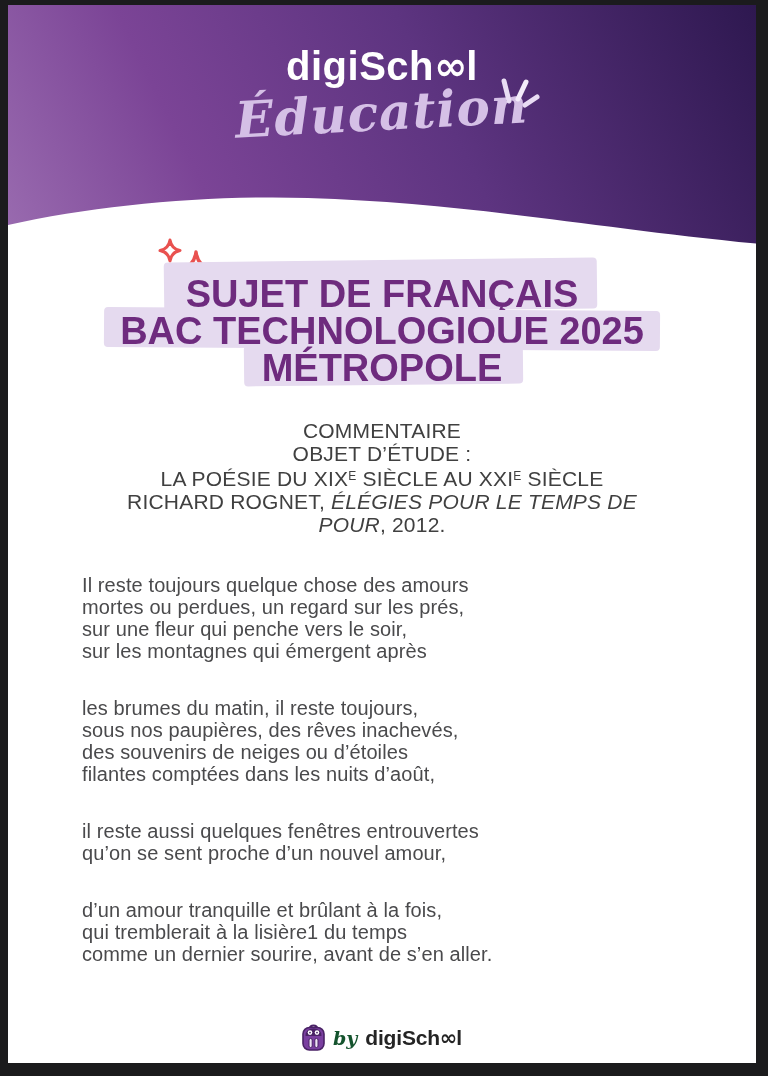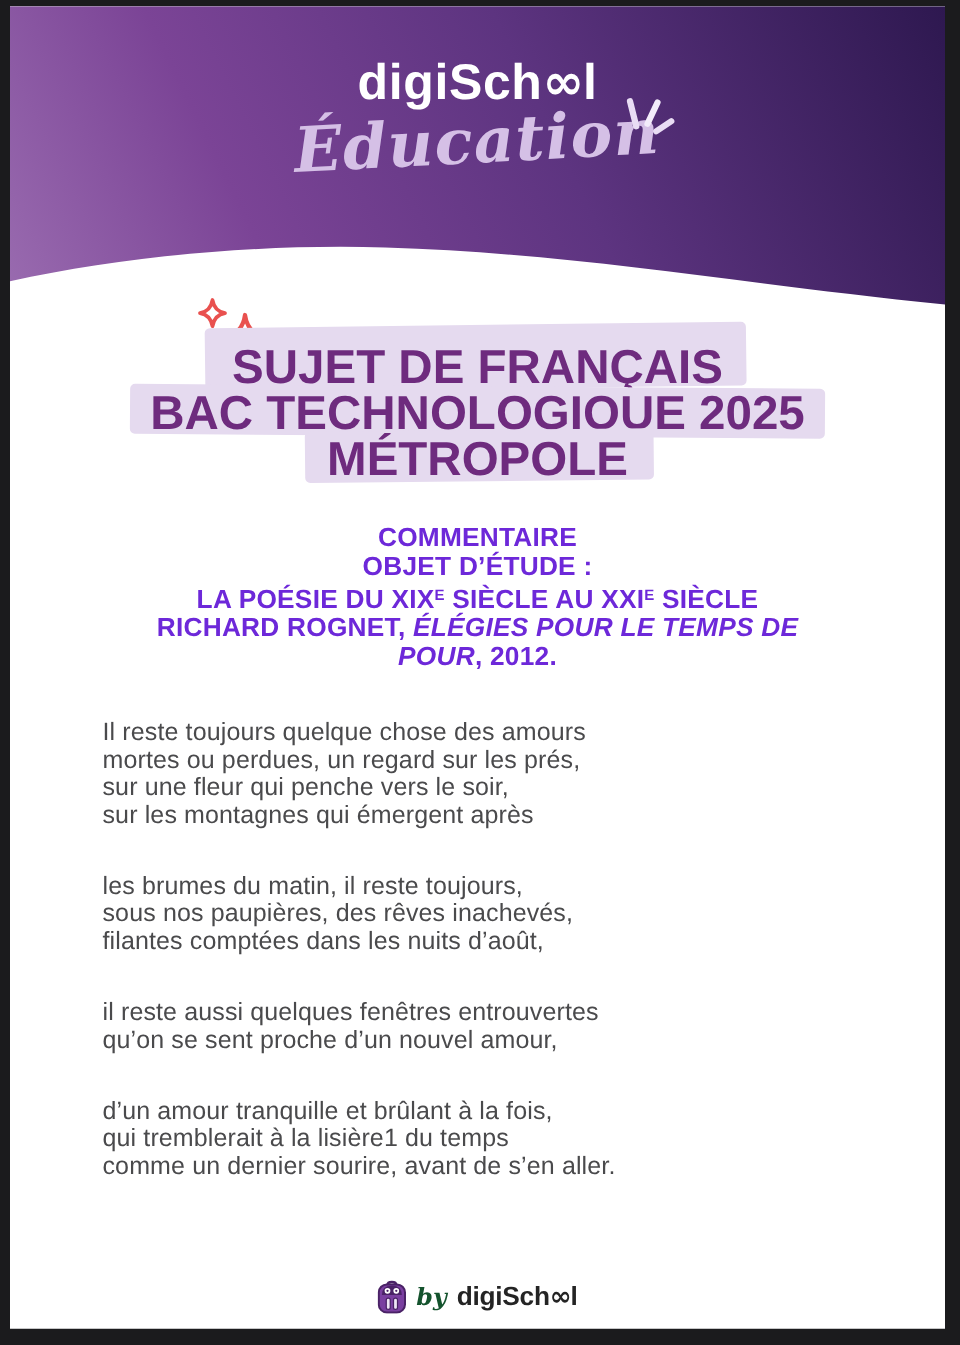--- a/index.html
+++ b/index.html
@@ -93,22 +93,22 @@
     border-radius: 4px;
   }
   .hl1::before { inset: -16px -14px 2px -18px; transform: rotate(-0.7deg); }
   .hl2::before { inset: -4px -12px 1px -12px; transform: rotate(0.4deg); }
   .hl3::before { inset: -6px -16px 2px -14px; transform: rotate(-0.6deg); }
 
   
   .subtitle {
     margin-top: 32px;
     text-align: center;
-    color: #6d28d9;
-    font-weight: 700;
+    color: #404040;
+    font-weight: 400;
     font-size: 21px;
     line-height: 23px;
     letter-spacing: 0.2px;
   }
   .subtitle .sup {
     font-size: 12px;
     vertical-align: 6px;
   }
   .subtitle .it { font-style: italic; }
 
@@ -195,20 +195,21 @@
   <section class="poem">
       <div class="stanza">
         <div class="poem-line">Il reste toujours quelque chose des amours</div>
         <div class="poem-line">mortes ou perdues, un regard sur les prés,</div>
         <div class="poem-line">sur une fleur qui penche vers le soir,</div>
         <div class="poem-line">sur les montagnes qui émergent après</div>
       </div>
       <div class="stanza">
         <div class="poem-line">les brumes du matin, il reste toujours,</div>
         <div class="poem-line">sous nos paupières, des rêves inachevés,</div>
+        <div class="poem-line">des souvenirs de neiges ou d’étoiles</div>
         <div class="poem-line">filantes comptées dans les nuits d’août,</div>
       </div>
       <div class="stanza">
         <div class="poem-line">il reste aussi quelques fenêtres entrouvertes</div>
         <div class="poem-line">qu’on se sent proche d’un nouvel amour,</div>
       </div>
       <div class="stanza">
         <div class="poem-line">d’un amour tranquille et brûlant à la fois,</div>
         <div class="poem-line">qui tremblerait à la lisière1 du temps</div>
         <div class="poem-line">comme un dernier sourire, avant de s’en aller.</div>

